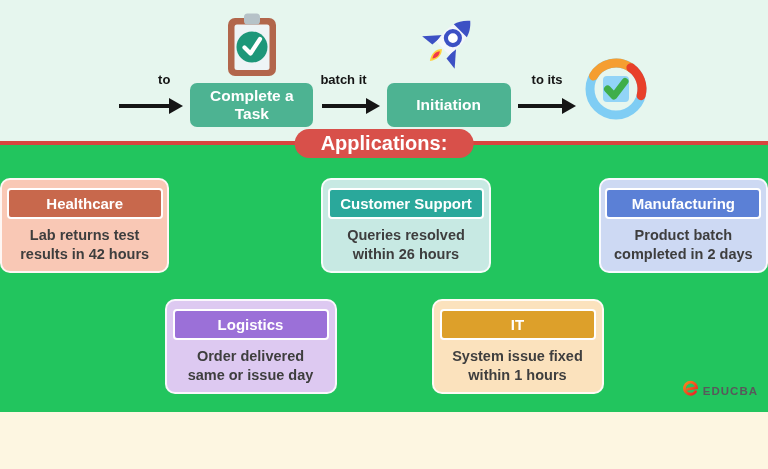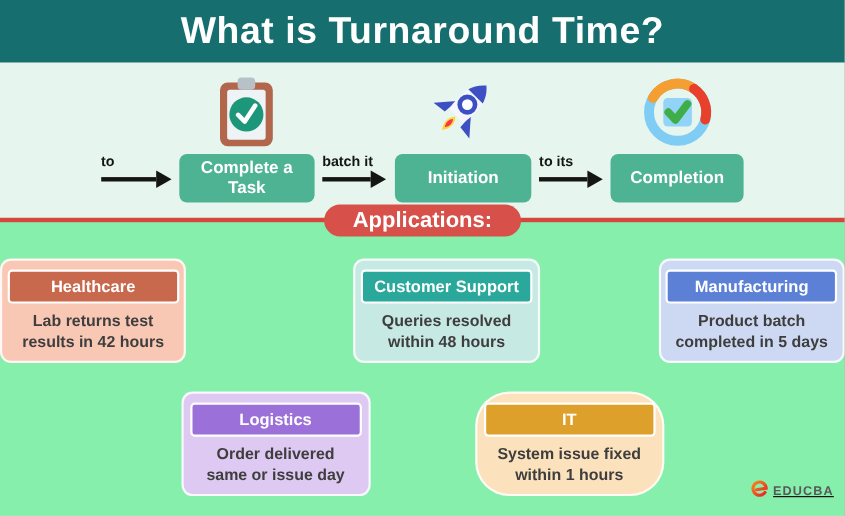--- a/index.html
+++ b/index.html
@@ -28,38 +28,39 @@
   .step .icon { height: 68px; display: flex; align-items: flex-end; justify-content: center; margin-bottom: 5px; }
   .step-box {
     background: #4db392; color: #fff; font-weight: 800; font-size: 15.5px;
     line-height: 1.15; text-align: center; white-space: pre-line;
     border-radius: 7px; height: 44px;
     display: flex; align-items: center; justify-content: center;
   }
   .w1 { width: 124px; } .w2 { width: 123px; } .w3 { width: 124px; } .w4 { width: 121px; }
 
   .connector {
-    display: flex; flex-direction: column; align-items: flex-start;
+    display: flex; flex-direction: column; align-items: flex-end;
     margin-bottom: 13px;
+    gap: 10px;
   }
   .connector .label {
     font-weight: 800; font-size: 13px; color: #151515; margin-bottom: 1px; margin-right: 13px;
   }
   .arrow { display: flex; align-items: center; }
   .arrow .shaft { height: 3.5px; background: #151515; }
   .shaft-long { width: 50px; } .shaft-short { width: 44px; }
   .arrow .head {
     width: 0; height: 0;
     border-left: 14px solid #151515;
     border-top: 8px solid transparent; border-bottom: 8px solid transparent;
   }
 
   
   .apps {
-    position: relative; height: 271px; background: #86efac;
+    position: relative; height: 271px; background: #22c55e;
     border-top: 4px solid #d8453f;
   }
   .banner-pill {
     position: absolute; top: -16px; left: 50%; transform: translateX(-50%);
     background: #d8504a; color: #fff; font-weight: 800; font-size: 20px;
     padding: 3px 26px; border-radius: 18px; white-space: nowrap;
   }
   .card-row { display: flex; justify-content: center; }
   .row1 { margin-top: 33px; gap: 108px; }
   .row2 { margin-top: 26px; gap: 95px; }
@@ -74,32 +75,29 @@
     color: #fff; font-weight: 800; font-size: 15px; text-align: center;
   }
   .card-body {
     margin-top: 7px; color: #3e3e3e; font-weight: 700; font-size: 14.5px;
     line-height: 1.3; text-align: center; white-space: pre-line;
   }
 
   
   .brand {
     position: absolute; right: 10px; bottom: 11px;
-    display: flex; align-items: center; gap: 4px; text-decoration: underline;
+    display: flex; align-items: center; gap: 4px;
   }
   .brand-text { color: #58595b; font-weight: 700; font-size: 11.5px; letter-spacing: 1px; }
 </style>
 </head>
 <body>
 
 <div class="canvas">
 
-  <div class="header">
-    <h1>What is Turnaround Time?</h1>
-  </div>
 
   <div class="flow">
 
 
     <div class="connector">
       <span class="label">to</span>
       <div class="arrow">
         <span class="shaft shaft-long"></span>
           <span class="head"></span>
       </div>
@@ -155,53 +153,52 @@
     <div class="step">
       <div class="icon">
         <svg width="66" height="66" viewBox="0 0 66 66">
           <circle cx="33" cy="33" r="26" fill="none" stroke="#7fcdf4" stroke-width="9"></circle>
           <path d="M10.5 20 A26 26 0 0 1 47.9 11.7" fill="none" stroke="#f59e31" stroke-width="9" stroke-linecap="round"></path>
           <path d="M47.9 11.7 A26 26 0 0 1 58.1 39.7" fill="none" stroke="#e8402a" stroke-width="9" stroke-linecap="round"></path>
           <rect x="20" y="20" width="26" height="26" rx="4" fill="#92d4f7"></rect>
           <path d="M24.5 33 L31 40 L42 25.5" stroke="#3fae49" stroke-width="7" fill="none" stroke-linecap="round" stroke-linejoin="round"></path>
         </svg>
       </div>
-      <div class="step-box w4">Completion</div>
     </div>
 
   </div>
 
   <div class="apps">
     <div class="banner-pill">Applications:</div>
 
     <div class="card-row row1">
       <div class="card" style="background: rgb(249, 200, 181);">
         <div class="card-header" style="background: rgb(200, 104, 76);">Healthcare</div>
         <div class="card-body">Lab returns test
 results in 42 hours</div>
       </div>
       <div class="card" style="background: rgb(199, 233, 227); margin-left: 44px;">
         <div class="card-header" style="background: rgb(42, 168, 155);">Customer Support</div>
         <div class="card-body">Queries resolved
-within 48 hours</div>
+within 26 hours</div>
       </div>
       <div class="card" style="background: rgb(205, 217, 243);">
         <div class="card-header" style="background: rgb(91, 128, 214);">Manufacturing</div>
         <div class="card-body">Product batch
-completed in 5 days</div>
+completed in 2 days</div>
       </div>
     </div>
 
     <div class="card-row row2">
       <div class="card" style="background: rgb(221, 201, 241);">
         <div class="card-header" style="background: rgb(155, 112, 216);">Logistics</div>
         <div class="card-body">Order delivered
 same or issue day</div>
       </div>
-      <div class="card" style="background: rgb(251, 226, 189); border-radius: 31px;">
+      <div class="card" style="background: rgb(251, 226, 189);">
         <div class="card-header" style="background: rgb(221, 160, 42);">IT</div>
         <div class="card-body">System issue fixed
 within 1 hours</div>
       </div>
     </div>
 
     <div class="brand">
       <span>
         <svg width="17" height="17" viewBox="0 0 24 24">
           <defs>

